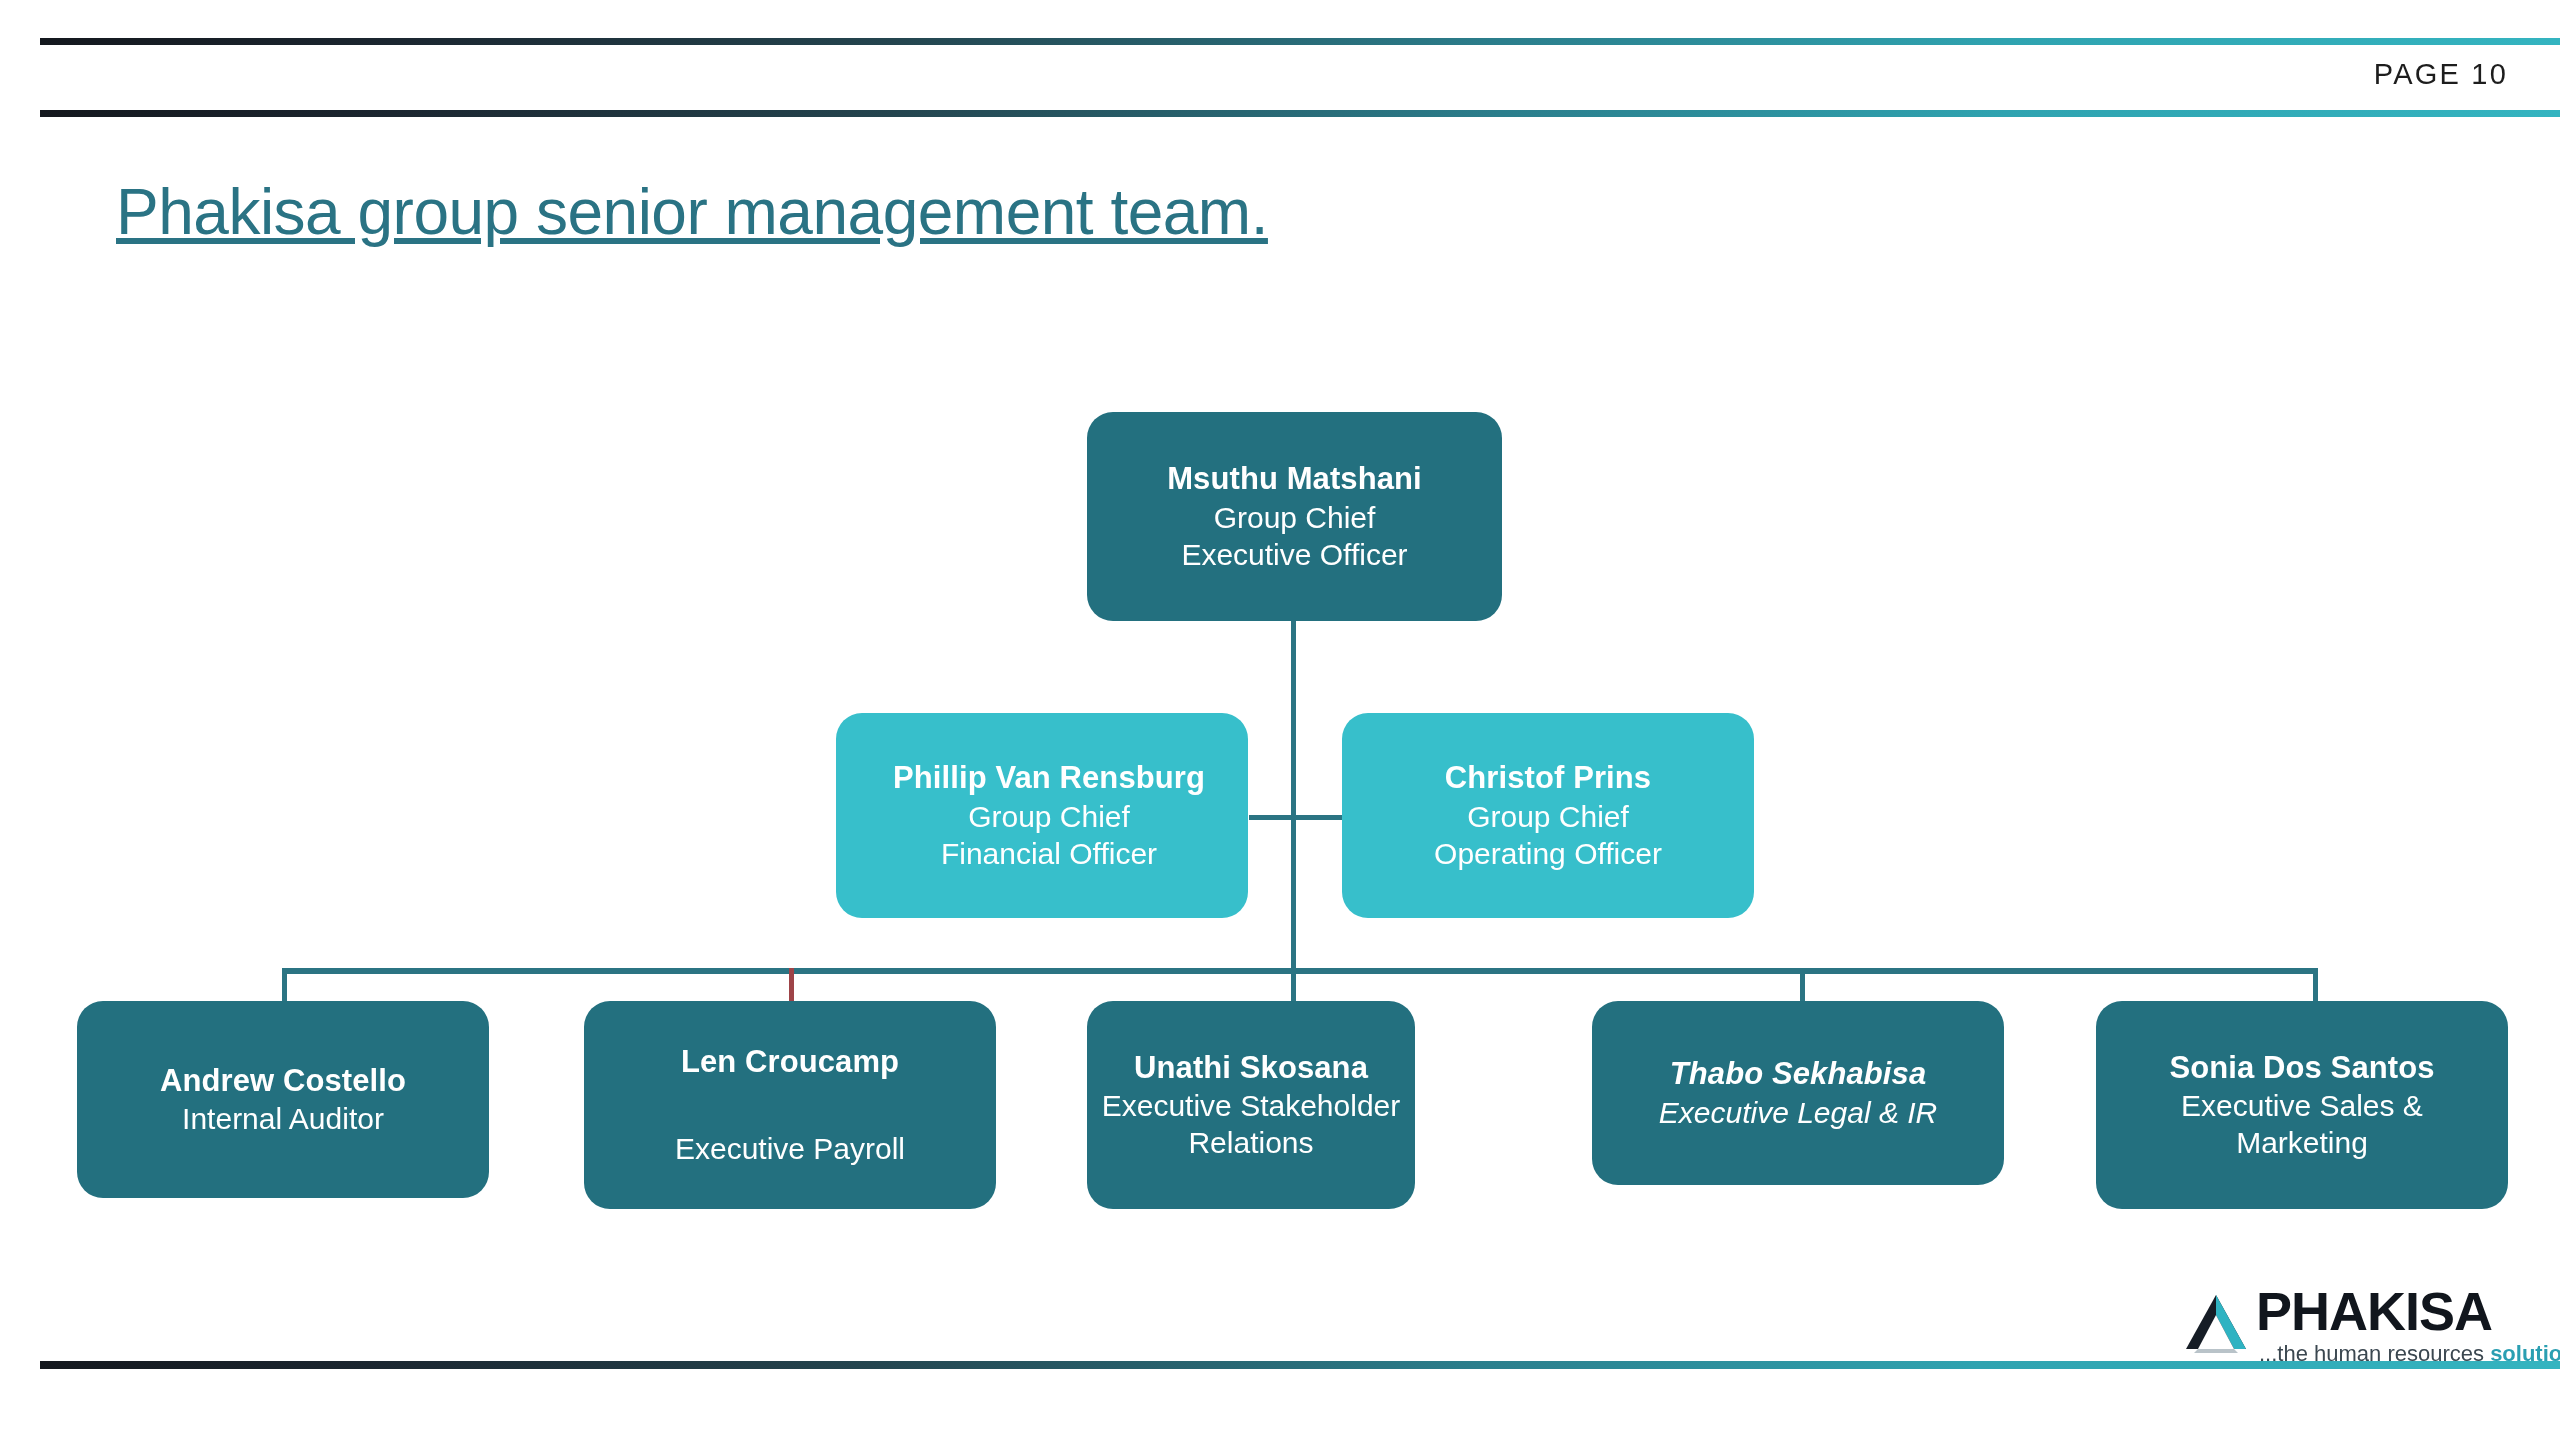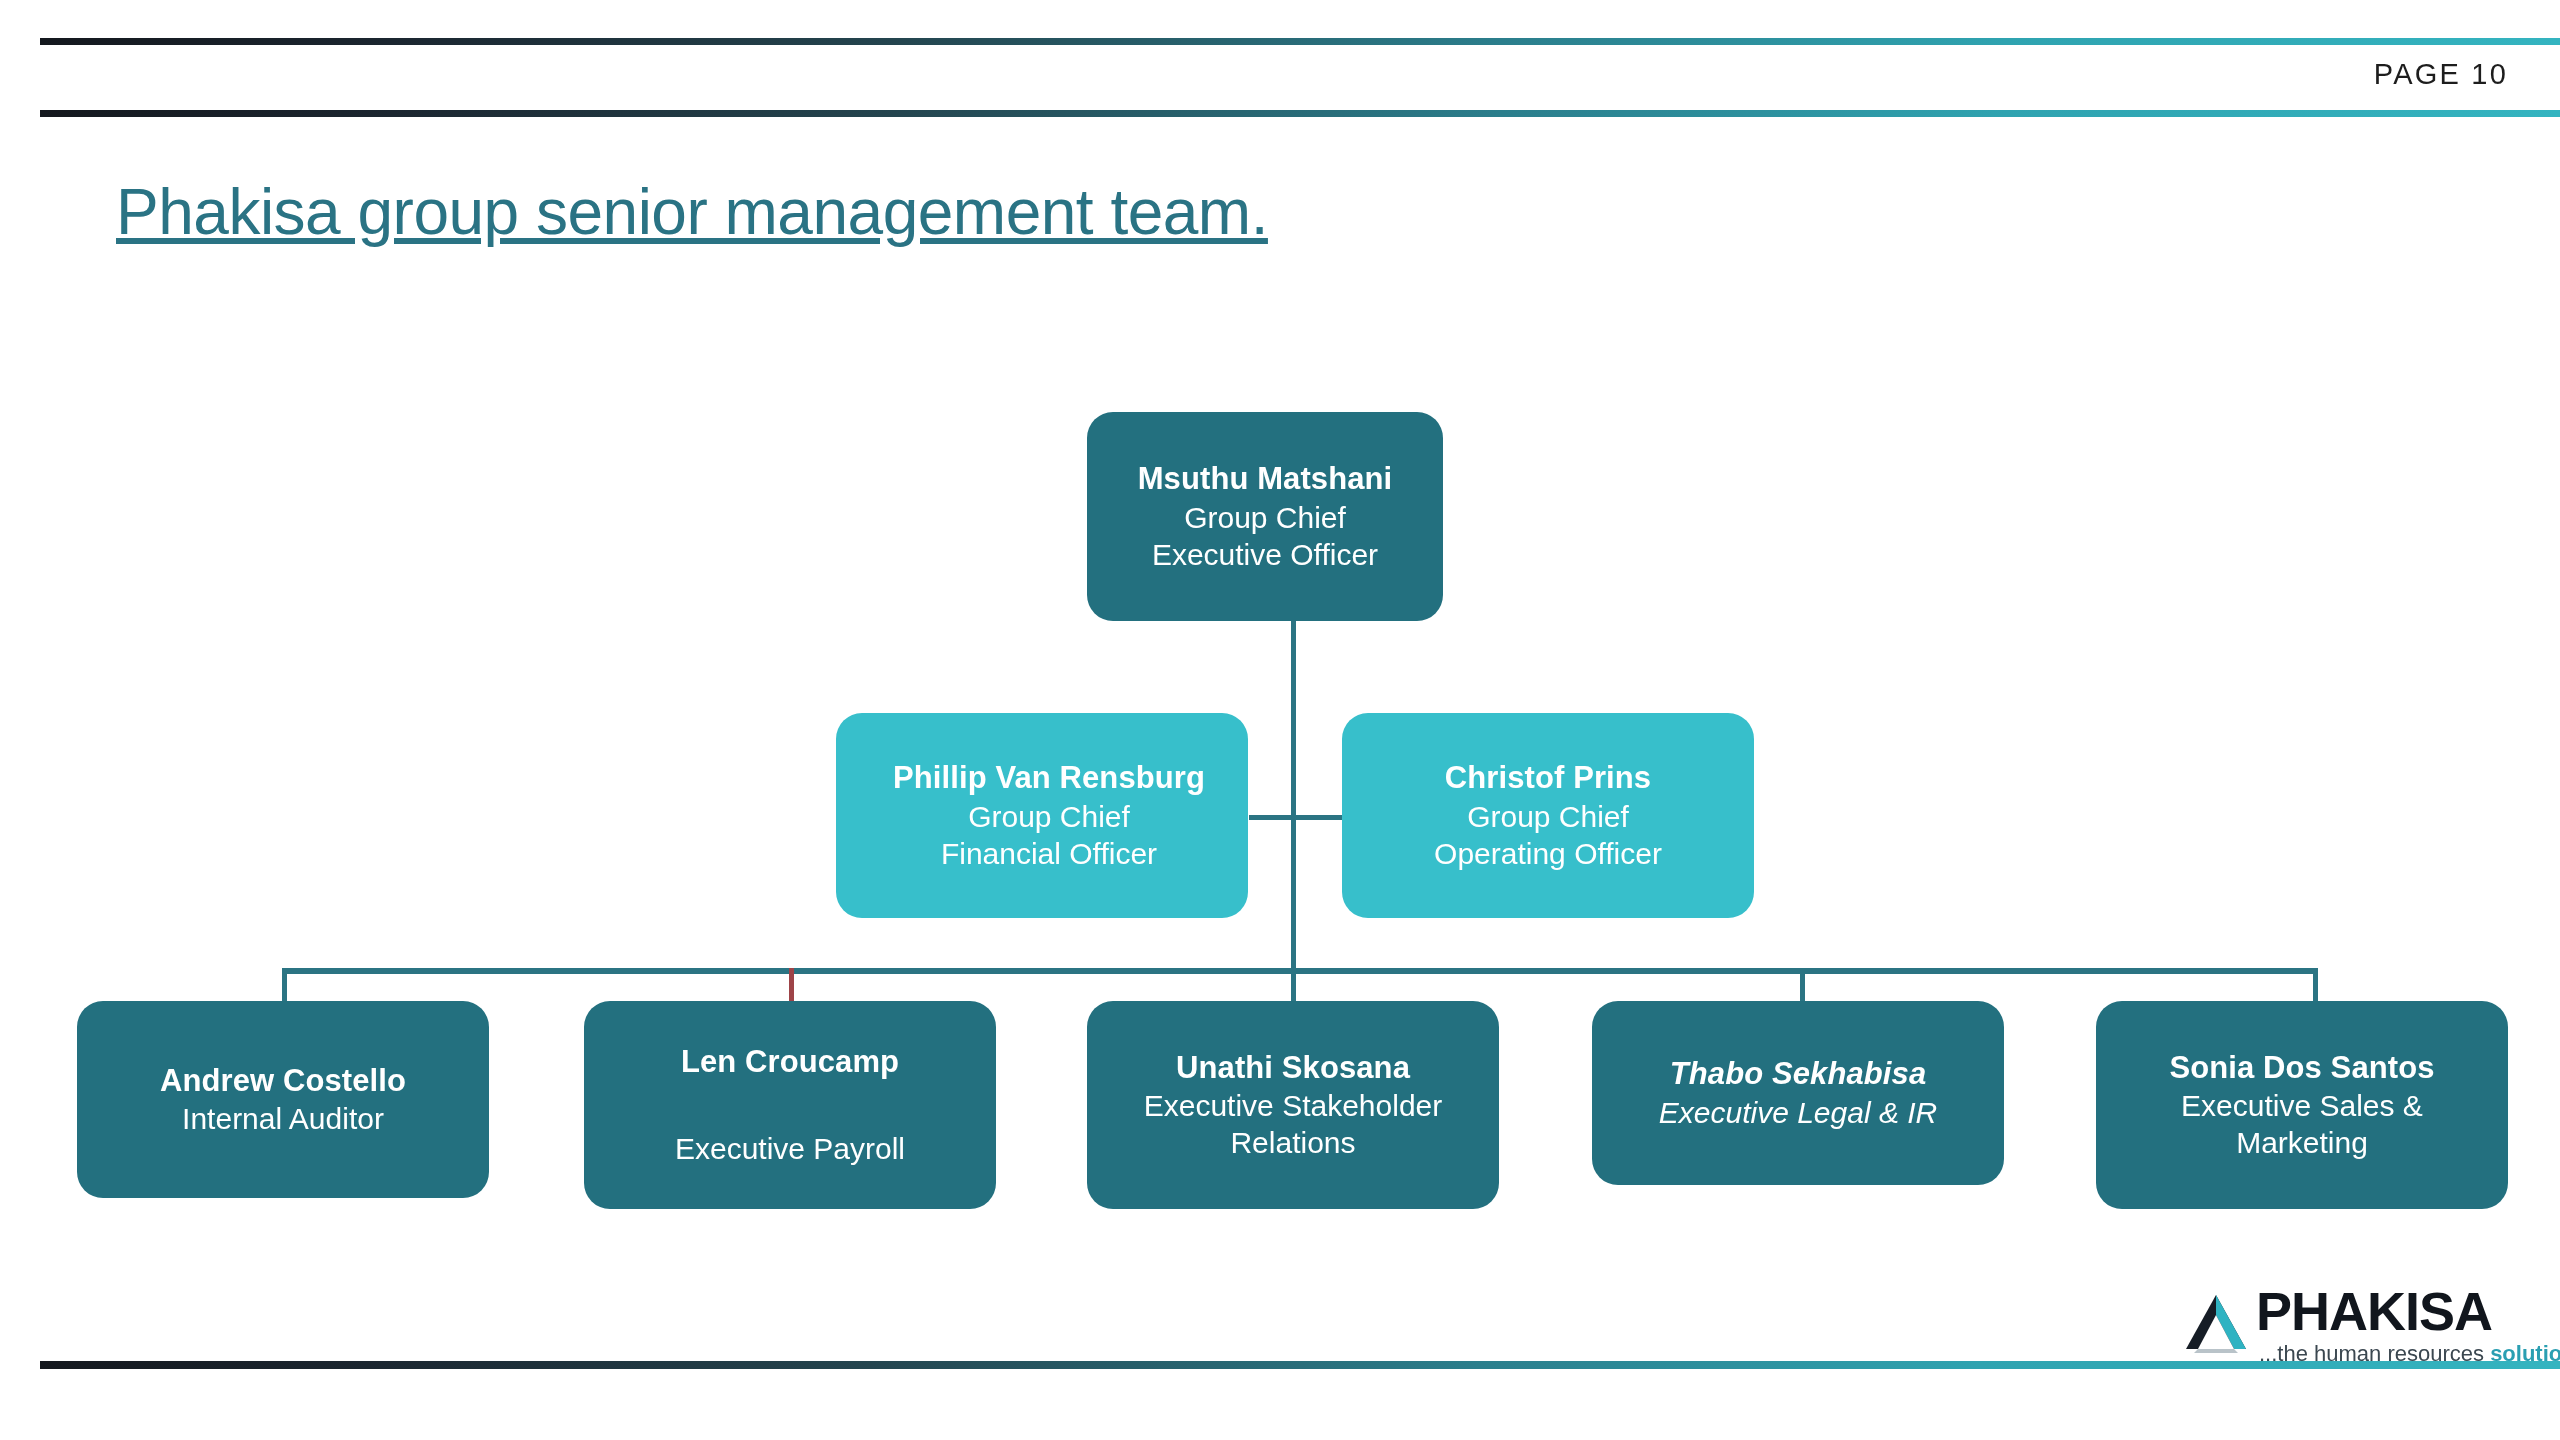--- a/index.html
+++ b/index.html
@@ -123,21 +123,21 @@
     <div class="conn" style="left:1249px; top:815px; width:93px; height:5px;"></div>
 
     <div class="conn" style="left:282px; top:968px; width:2036px; height:6px;"></div>
 
     <div class="conn" style="left:282px; top:968px; width:5px; height:33px;"></div>
     <div class="conn alt" style="left:789px; top:968px; width:5px; height:33px;"></div>
     <div class="conn" style="left:1291px; top:968px; width:5px; height:33px;"></div>
     <div class="conn" style="left:1800px; top:968px; width:5px; height:33px;"></div>
     <div class="conn" style="left:2313px; top:968px; width:5px; height:33px;"></div>
 
-    <div class="node dark" style="left:1087px; top:412px; width:356px; height:209px;">
+    <div class="node dark" style="left:1087px; top:412px; width:415px; height:209px;">
       <div class="nm">Msuthu Matshani</div>
       <div class="role">Group Chief</div>
       <div class="role">Executive Officer</div>
     </div>
 
     <div class="node light" style="left:836px; top:713px; width:412px; height:205px;padding-left:28px;">
       <div class="nm">Phillip Van Rensburg</div>
       <div class="role">Group Chief</div>
       <div class="role">Financial Officer</div>
     </div>
@@ -153,21 +153,21 @@
       <div class="role">Internal Auditor</div>
 
     </div>
 
     <div class="node dark" style="left:584px; top:1001px; width:412px; height:208px;gap:48px;">
       <div class="nm">Len Croucamp</div>
       <div class="role">Executive Payroll</div>
 
     </div>
 
-    <div class="node dark" style="left:1087px; top:1001px; width:412px; height:208px;">
+    <div class="node dark" style="left:1087px; top:1001px; width:328px; height:208px;">
       <div class="nm">Unathi Skosana</div>
       <div class="role">Executive Stakeholder</div>
       <div class="role">Relations</div>
     </div>
 
     <div class="node dark" style="left:1592px; top:1001px; width:412px; height:184px;font-style:italic;">
       <div class="nm">Thabo Sekhabisa</div>
       <div class="role">Executive Legal &amp; IR</div>
 
     </div>

